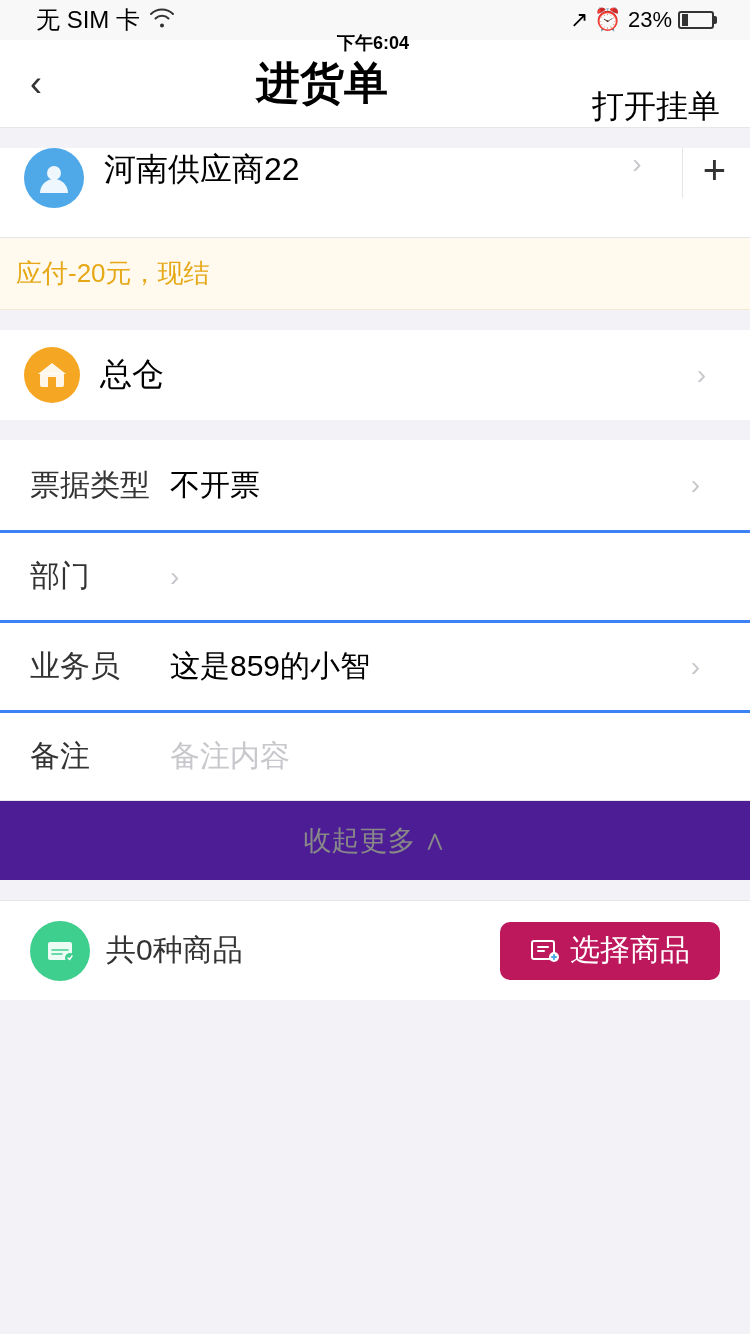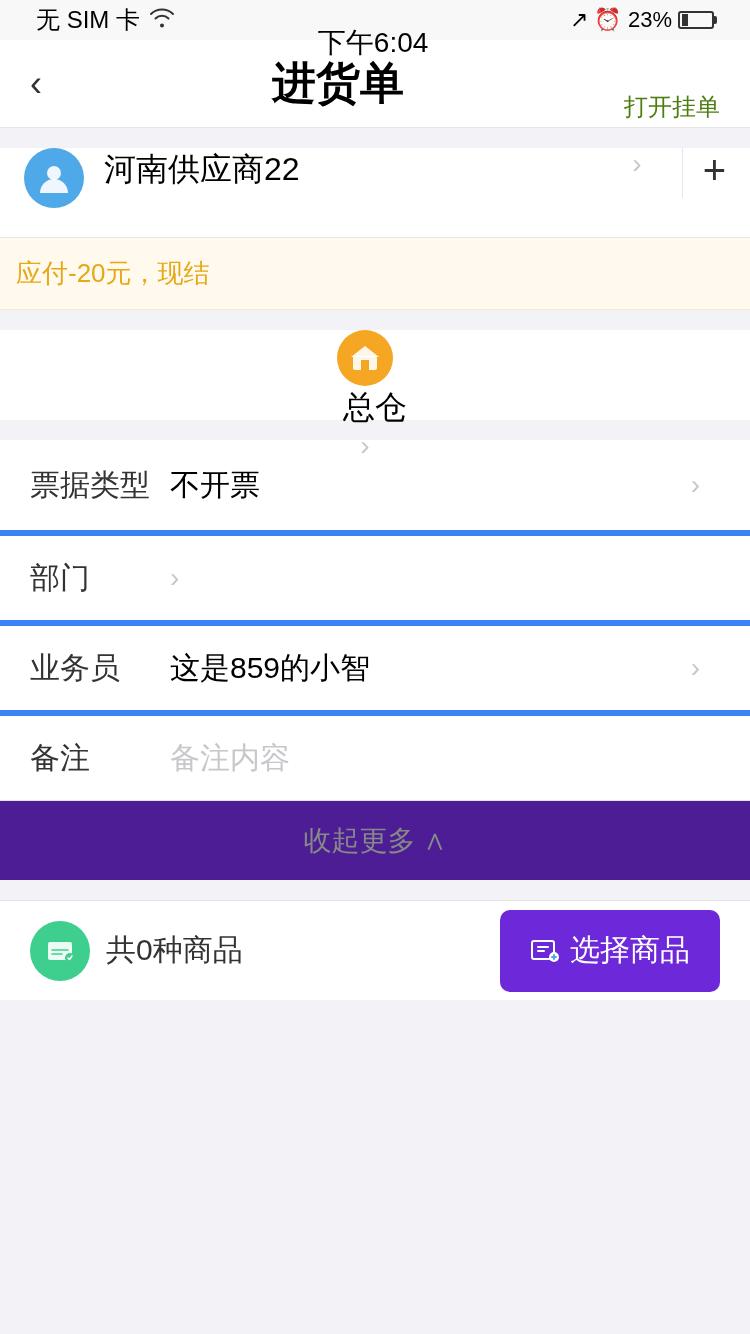--- a/index.html
+++ b/index.html
@@ -17,21 +17,21 @@
       height: 40px;
       background: #f8f8f8;
       display: flex;
       align-items: center;
       justify-content: space-between;
       padding: 0 36px;
       font-size: 24px;
       font-weight: 500;
     }
     .status-left { display: flex; align-items: center; gap: 8px; }
-    .status-center { font-size: 28px; font-weight: 400; margin-top: 46px; }
+    .status-center { font-size: 18px; font-weight: 700; margin-top: 46px; }
     .status-right { display: flex; align-items: center; gap: 6px; font-size: 22px; }
     .battery-icon {
       display: inline-flex; align-items: center;
       border: 2px solid #333; border-radius: 3px; padding: 1px 2px;
       width: 36px; height: 18px; position: relative;
     }
     .battery-icon::after {
       content: '';
       position: absolute; right: -5px; top: 50%; transform: translateY(-50%);
       width: 3px; height: 8px; background: #333; border-radius: 0 2px 2px 0;
@@ -56,22 +56,22 @@
       cursor: pointer;
       padding: 10px;
       margin-left: -10px;
     }
     .nav-title {
       font-size: 44px;
       font-weight: 600;
       color: #000;
     }
     .nav-action {
-      font-size: 24px;
-      color: #4d7c0f;
+      font-size: 32px;
+      color: #000000;
       cursor: pointer;
       margin-top: 46px;
     }
 
     
     .section-divider {
       height: 20px;
       background: #f2f2f7;
     }
 
@@ -127,21 +127,20 @@
       color: #e6a817;
       border-bottom: 1px solid #f0ead0;
     }
 
     
     .warehouse-row {
       display: flex;
       align-items: center;
       padding: 0 24px;
       height: 90px;
-      flex-direction: column;
     }
     .warehouse-icon {
       width: 56px; height: 56px;
       border-radius: 50%;
       background: #f5a623;
       display: flex; align-items: center; justify-content: center;
       margin-right: 20px;
       flex-shrink: 0;
     }
     .warehouse-icon svg { width: 32px; height: 32px; }
@@ -150,21 +149,21 @@
       font-size: 32px;
       color: #000;
     }
 
     
     .form-row {
       display: flex;
       align-items: center;
       padding: 0 30px;
       height: 90px;
-      border-top: 6px solid #3b82f6;
+      border-top: 3px solid #3b82f6;
       background: #fff;
     }
     .form-label {
       font-size: 30px;
       color: #333;
       width: 140px;
       flex-shrink: 0;
     }
     .form-value {
       flex: 1;
@@ -211,25 +210,25 @@
       width: 60px; height: 60px;
       border-radius: 50%;
       background: #3ecf8e;
       display: flex; align-items: center; justify-content: center;
     }
     .product-count-text {
       font-size: 30px;
       color: #333;
     }
     .select-product-btn {
-      background: #6d28d9;
+      background: #be185d;
       color: #fff;
       border-radius: 10px;
       padding: 0 30px;
-      height: 82px;
+      height: 58px;
       display: flex;
       align-items: center;
       gap: 10px;
       font-size: 30px;
       cursor: pointer;
     }
 
     
     .bottom-spacer {
       background: #f2f2f7;

